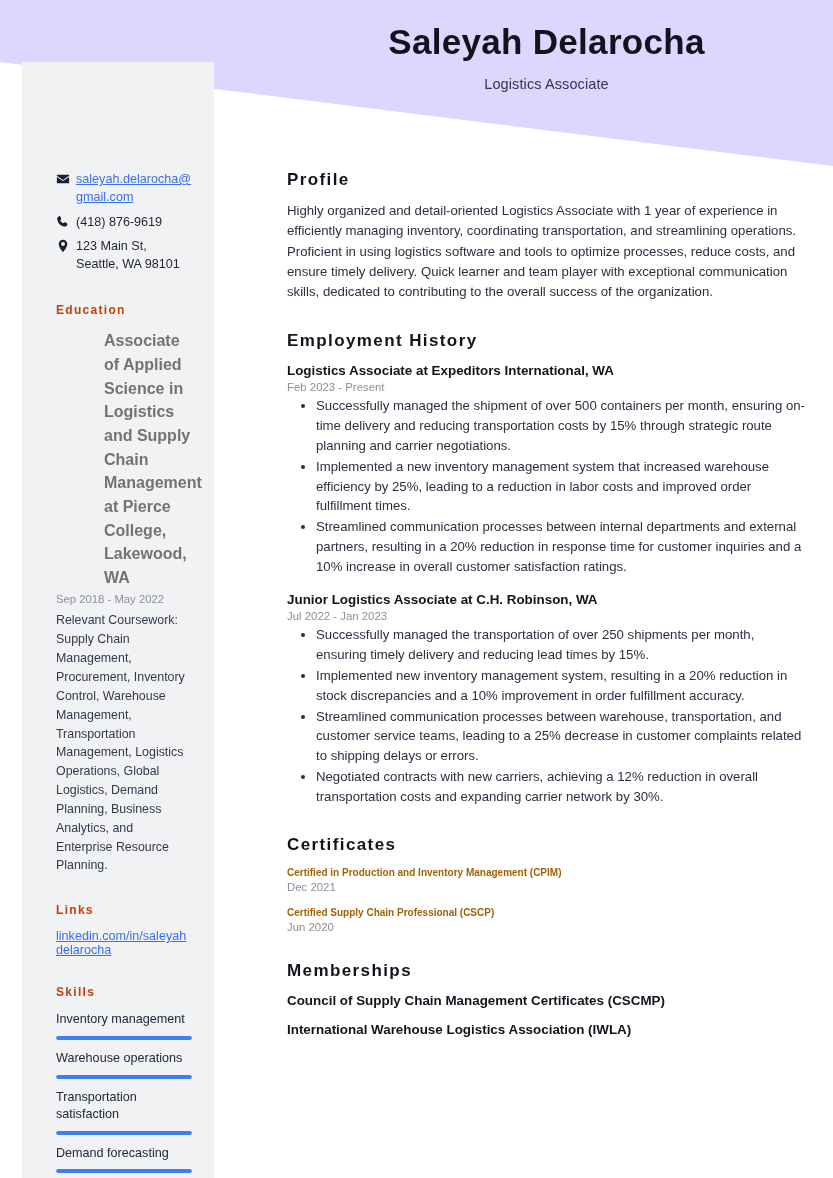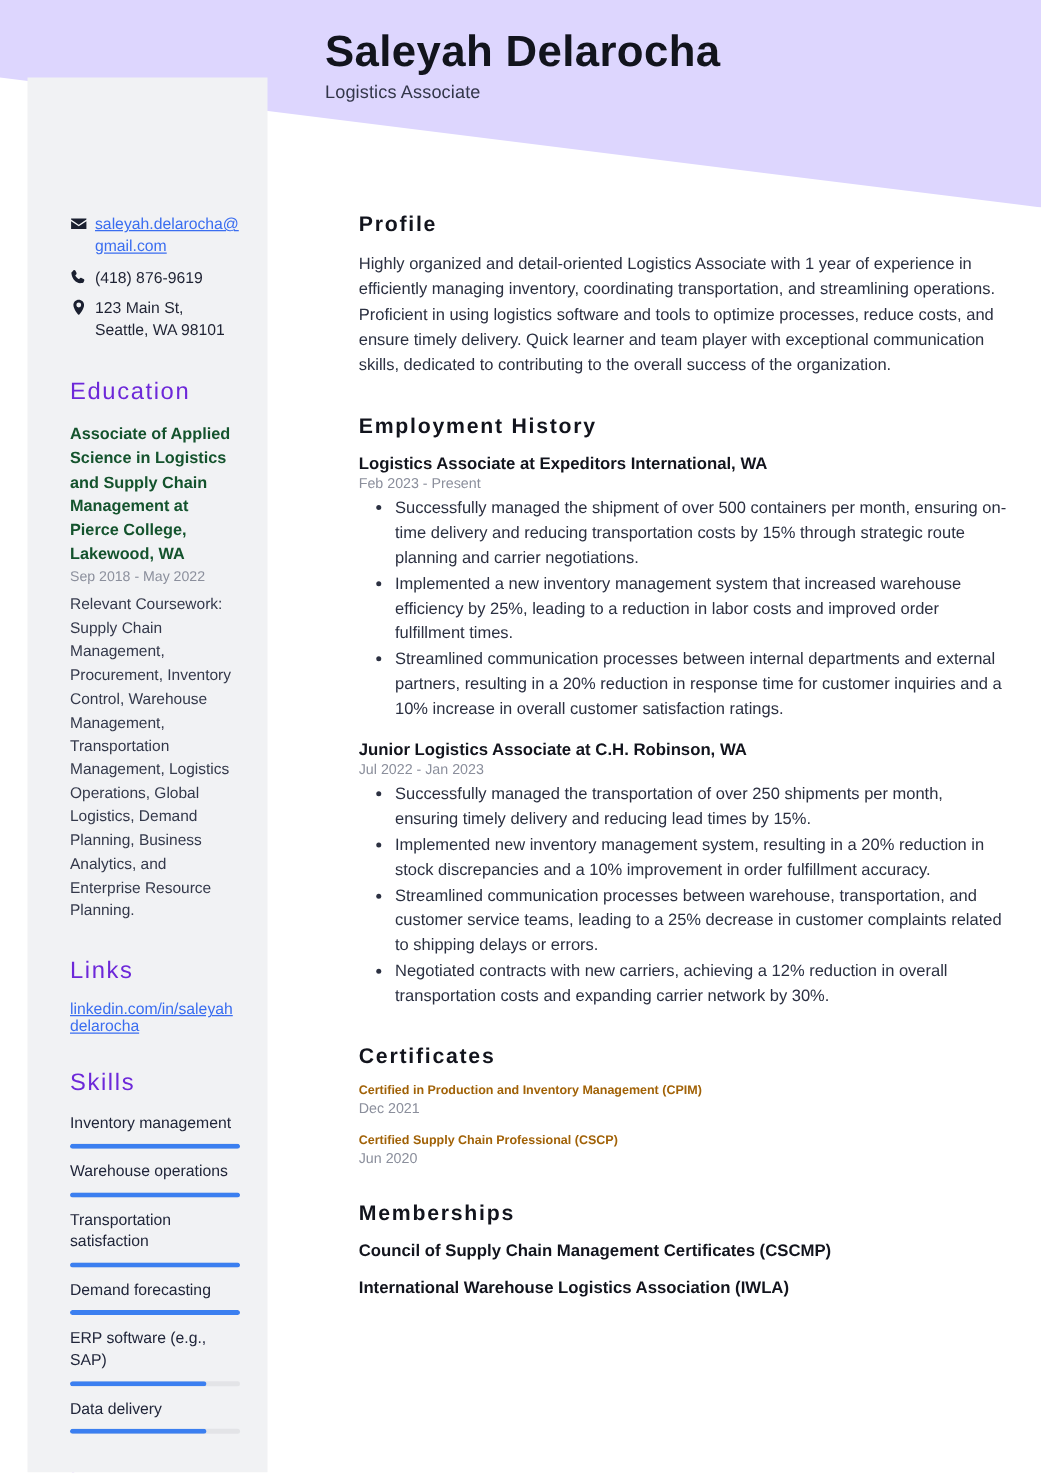--- a/index.html
+++ b/index.html
@@ -29,35 +29,35 @@
     background: #ddd6fe;
     clip-path: polygon(0 0, 833px 0, 833px 166px, 0 62px);
     z-index: 1;
   }
   .header-text {
     position: absolute;
     left: 260px; top: 0;
     width: 573px;
     height: 100px;
     z-index: 3;
-    text-align: left;
+    text-align: center;
     padding-top: 22px;
   }
   .cand-name {
     font-size: 35px;
     font-weight: bold;
     color: #12141d;
     letter-spacing: 0.3px;
     line-height: 1.12;
     white-space: nowrap;
   }
   .cand-title {
     font-size: 14.5px;
     color: #33374a;
-    margin-top: 5px;
+    margin-top: 15px;
     letter-spacing: 0.1px;
   }
 
   
   .sidebar {
     position: absolute;
     left: 22px; top: 62px;
     width: 192px;
     min-height: 1116px;
     background: #f1f2f4;
@@ -84,33 +84,34 @@
   }
   .contact-ico svg { display: block; }
   .contact-val { flex: 1 1 auto; }
   .contact-val.link {
     color: #3a6df0;
     text-decoration: underline;
     word-break: break-all;
   }
 
   .side-h {
-    font-size: 19px;
-    font-weight: normal;
-    color: #6d28d9;
+    font-size: 12px;
+    font-weight: bold;
+    color: #c2410c;
     letter-spacing: 1.3px;
     margin: 0 0 12px 0;
   }
   .side-block { margin-bottom: 28px; }
 
   .edu-title {
-    font-size: 13px;
-    font-weight: bold;
-    color: #14532d;
+    font-size: 16px;
+    font-weight: bold;
+    color: #737373;
     line-height: 1.48;
+    margin-left: 48px;
   }
   .edu-date {
     font-size: 11.3px;
     color: #8b8f9c;
     margin-top: 2px;
     line-height: 1.4;
   }
   .edu-desc {
     font-size: 12.4px;
     color: #34394b;

